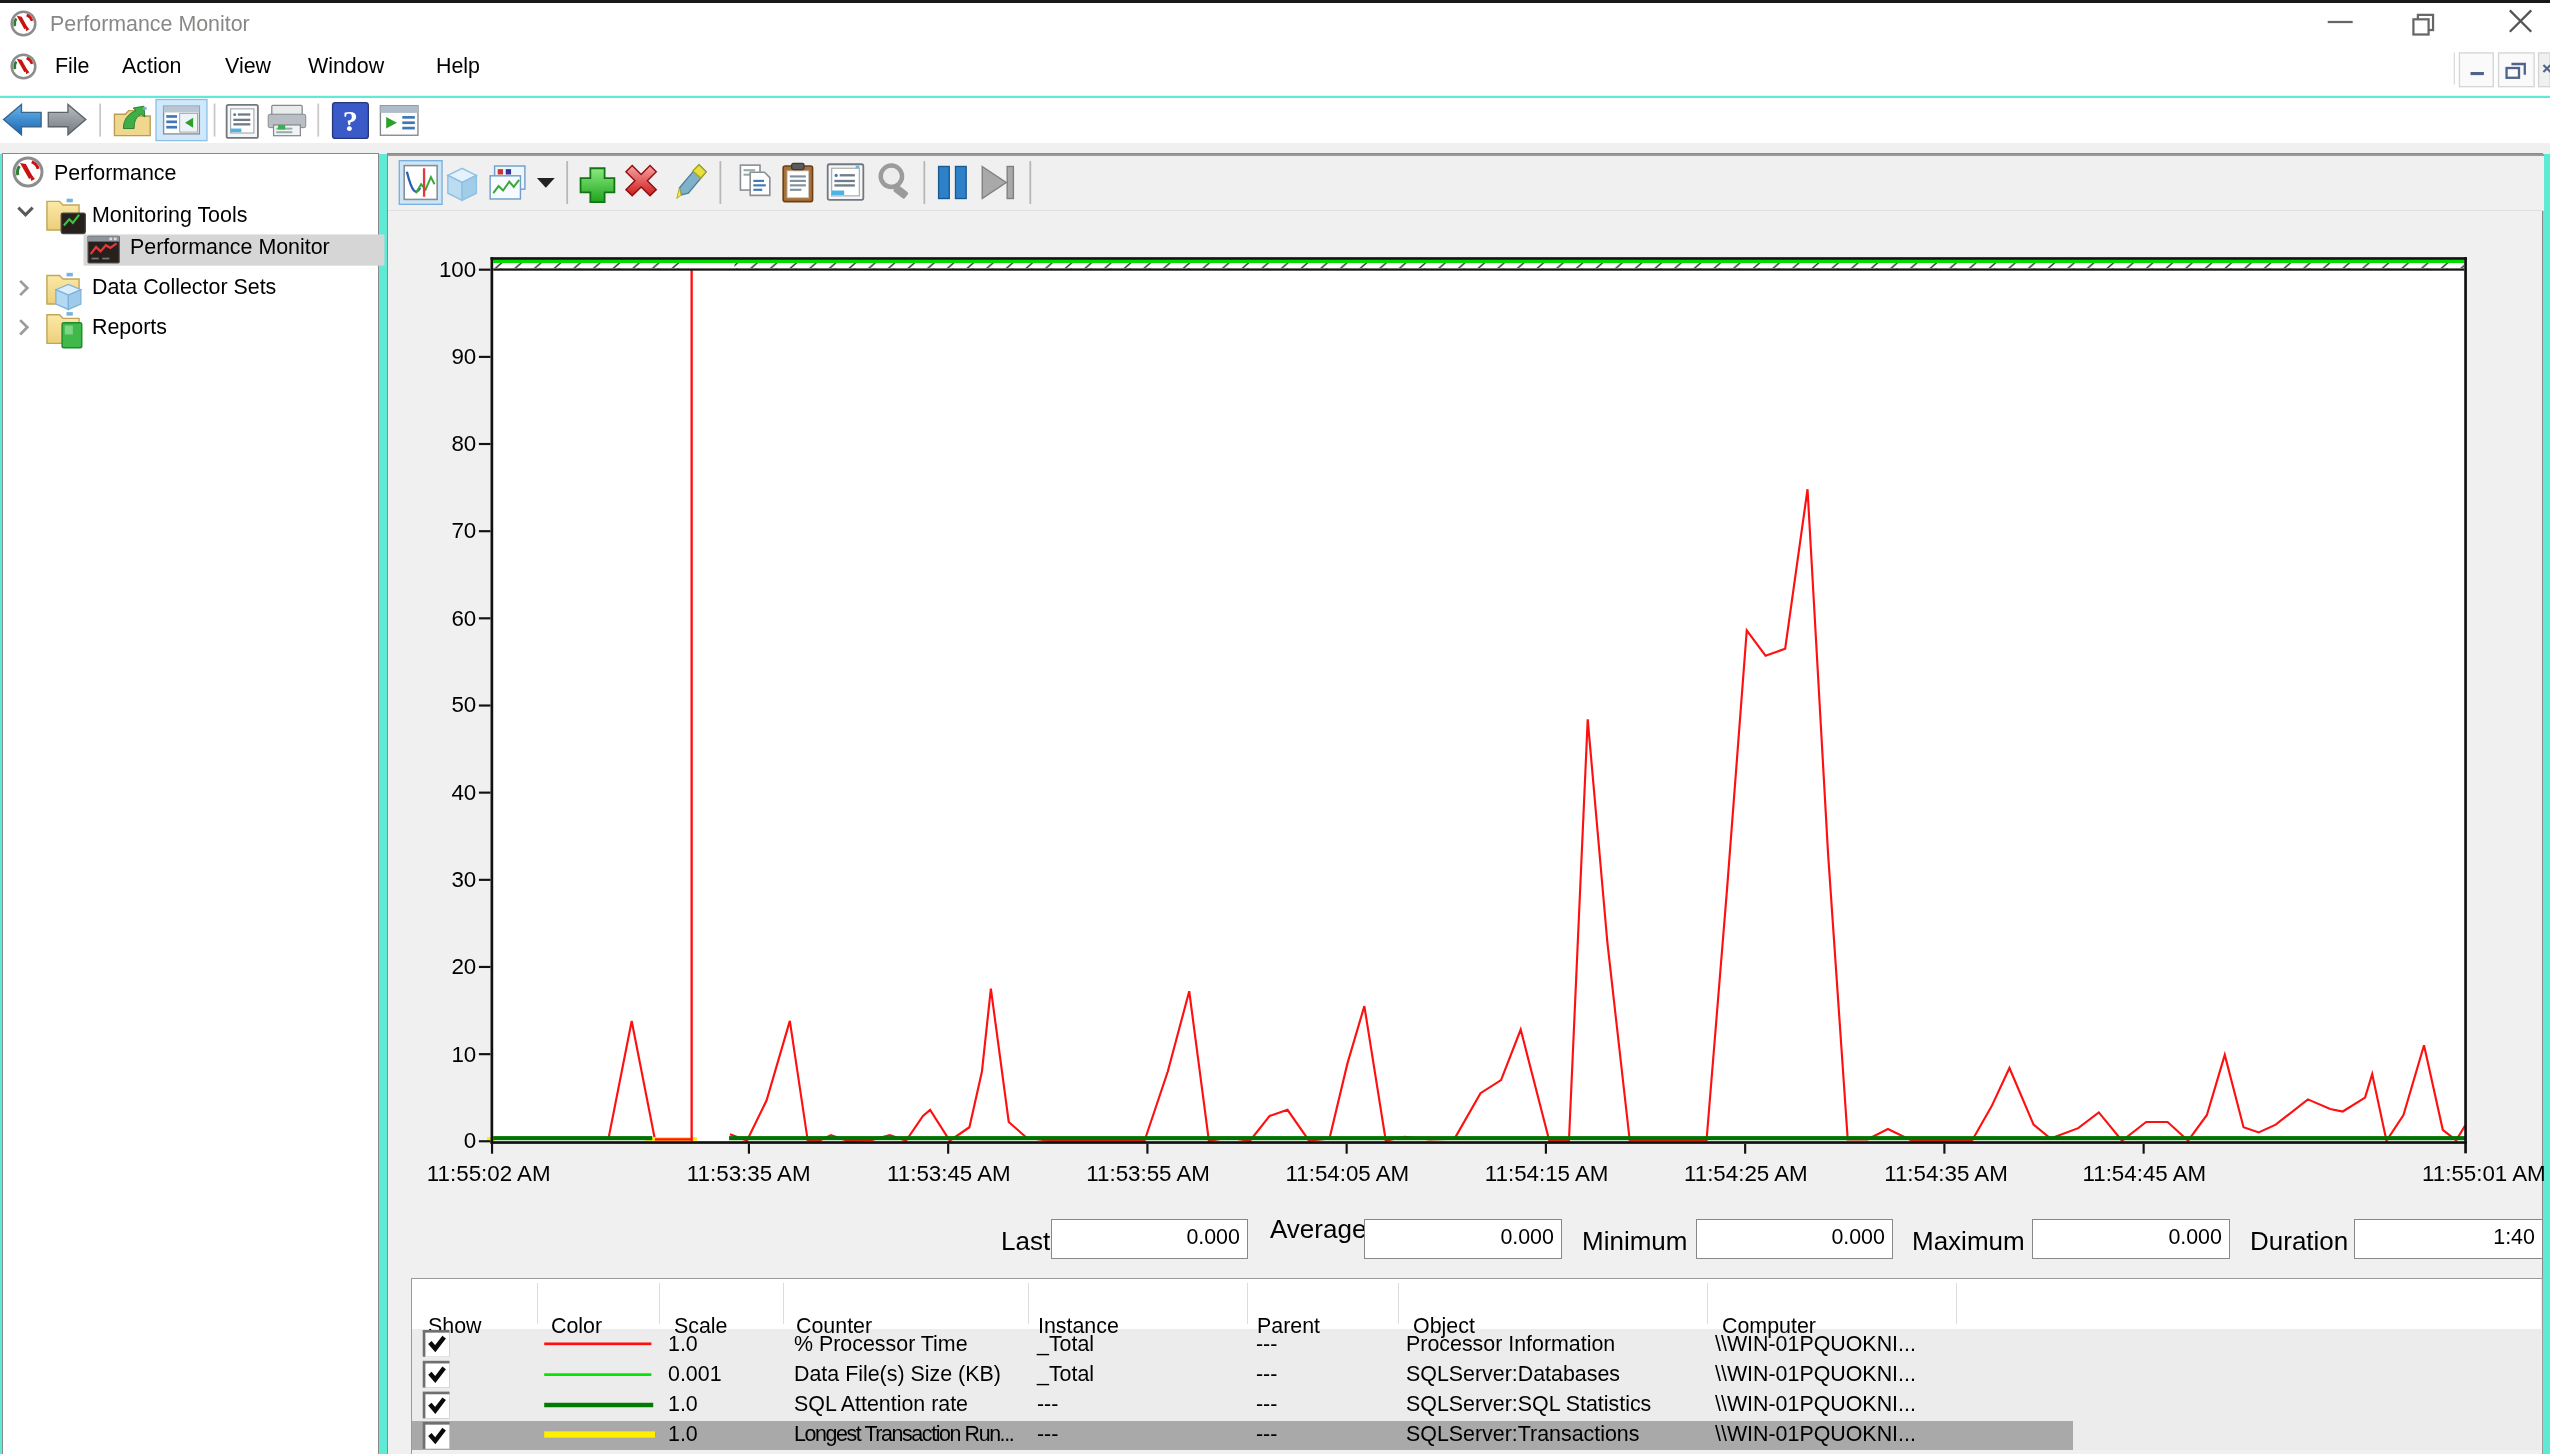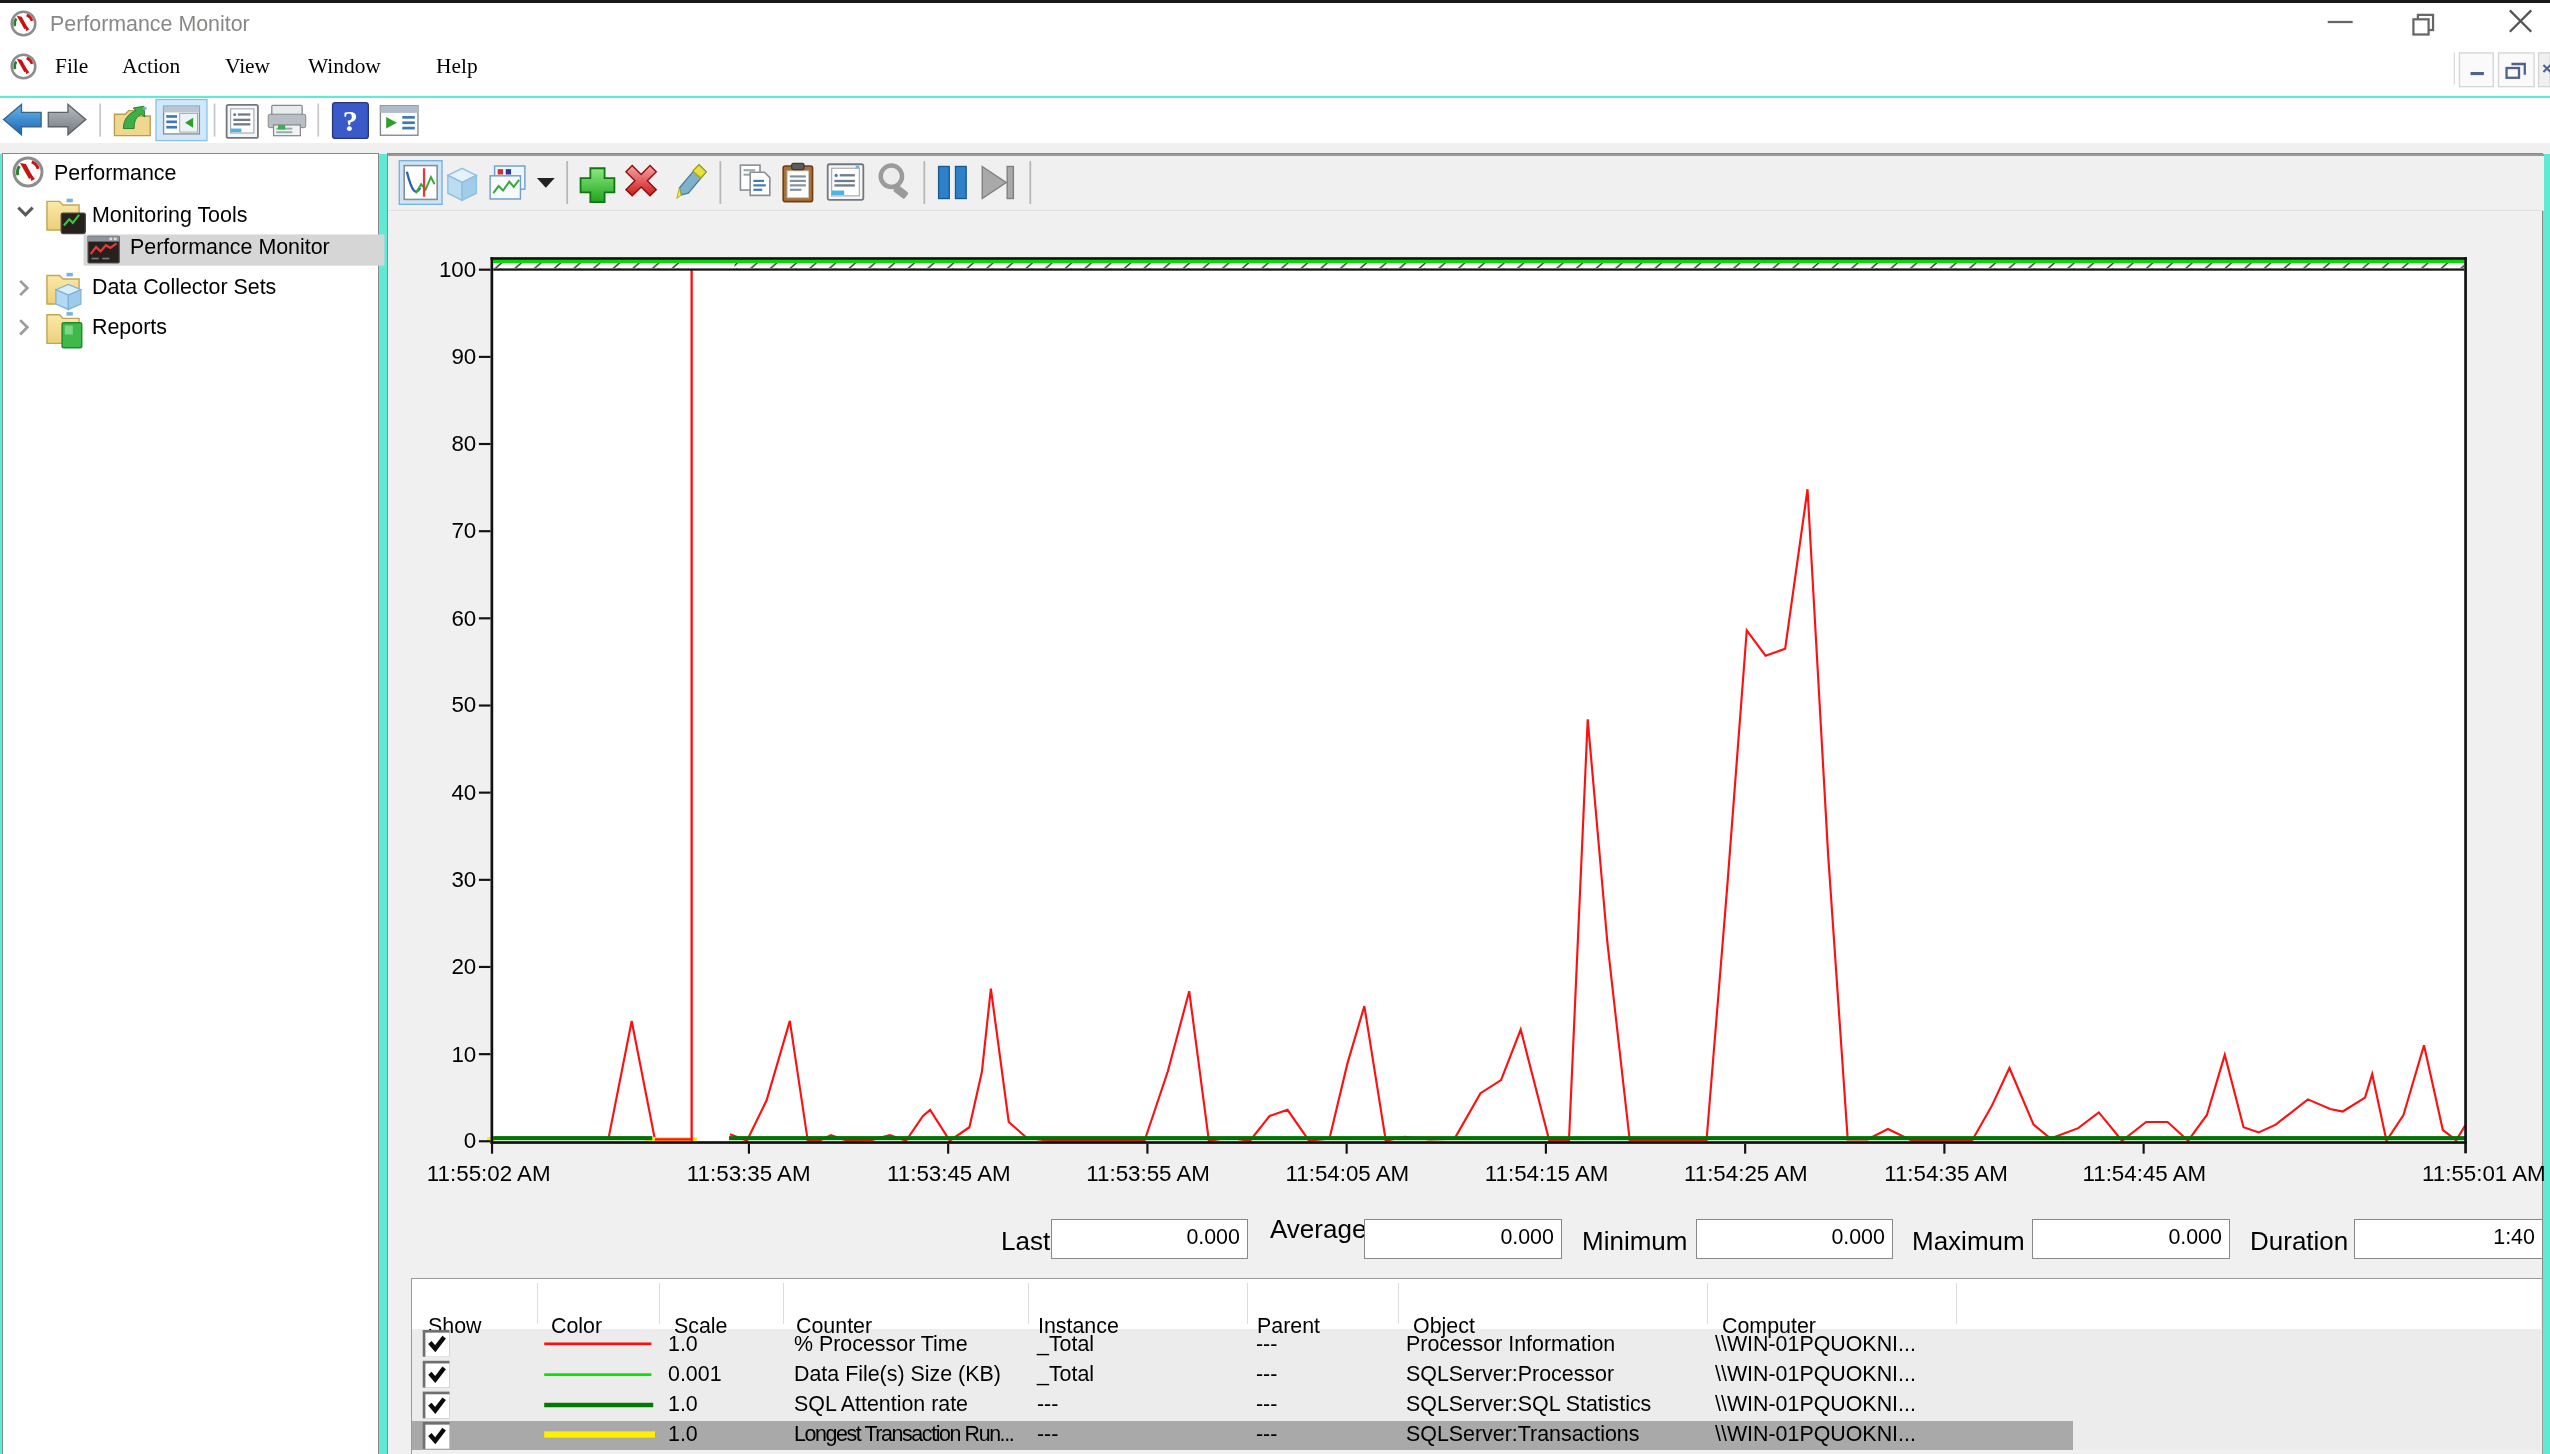--- a/index.html
+++ b/index.html
@@ -4,21 +4,21 @@
 <style>
 * { margin:0; padding:0; box-sizing:border-box; }
 html,body { width:2550px; height:1455px; overflow:hidden; background:#fff;
   font-family:"Liberation Sans", sans-serif; }
 .abs { position:absolute; }
 #win { position:absolute; left:0; top:0; width:2550px; height:1455px; background:#5eead4; }
 #topborder { left:0; top:0; width:2550px; height:2.7px; background:#191919; }
 #titlebar { left:0; top:2.7px; width:2550px; height:38px; background:#fff; }
 #titletext { left:50px; top:9.8px; font-size:21.4px; color:#8a8886; }
 #menubar { left:0; top:40px; width:2550px; height:56px; background:#fff; border-bottom:1.8px solid #f0f0f0; }
-.menuitem { position:absolute; top:14.3px; font-size:21.4px; color:#000;font-family:Liberation Serif, serif; }
+.menuitem { position:absolute; top:14.3px; font-size:21.4px; color:#000; }
 #toolbar1 { left:0; top:98px; width:2550px; height:45px; background:#fff; }
 #graybelow { left:0; top:143px; width:2550px; height:10.7px; background:#f0f0f0; }
 #leftpane { left:1.8px; top:153px; width:377px; height:1302px; background:#fff; border:1.3px solid #8a8a8a; border-bottom:none;}
 #rightpane { left:387px; top:153px; width:2156px; height:1302px; background:#f0f0f0; border-top:1.3px solid #8a8a8a; border-left:1.8px solid #8a8a8a; border-right:1.3px solid #8a8a8a; }
 .treetext { position:absolute; font-size:21.4px; color:#000; white-space:nowrap; }
 #chartbar { left:388px; top:154px; width:2156px; height:57px; background:#f0f0f0; border-top:2.7px solid #999; border-bottom:0.9px solid #e0e0e0;}
 .statlabel { position:absolute; font-size:26px; color:#000; }
 .statbox { position:absolute; height:40px; background:#fff; border:0.9px solid #888; font-size:21.4px; text-align:right; padding:4.5px 7.1px 0 0; }
 #legend { position:absolute; left:411px; top:1278px; width:2132px; height:177px; background:#f0f0f0; border:1.3px solid #9a9a9a; border-bottom:none; }
 .hdr { position:absolute; top:7px; height:50px; font-size:21.4px; color:#000; padding-top:28px; }
@@ -335,21 +335,21 @@
     <div class="cell" style="left:382px;top:143px;letter-spacing:-1.4px">Longest Transaction Run...</div>
     <div class="cell" style="left:625px;top:53px">_Total</div>
     <div class="cell" style="left:625px;top:83px">_Total</div>
     <div class="cell" style="left:625px;top:113px">---</div>
     <div class="cell" style="left:625px;top:143px">---</div>
     <div class="cell" style="left:844px;top:53px">---</div>
     <div class="cell" style="left:844px;top:83px">---</div>
     <div class="cell" style="left:844px;top:113px">---</div>
     <div class="cell" style="left:844px;top:143px">---</div>
     <div class="cell" style="left:994px;top:53px">Processor Information</div>
-    <div class="cell" style="left:994px;top:83px">SQLServer:Processor</div>
+    <div class="cell" style="left:994px;top:83px">SQLServer:Databases</div>
     <div class="cell" style="left:994px;top:113px">SQLServer:SQL Statistics</div>
     <div class="cell" style="left:994px;top:143px">SQLServer:Transactions</div>
     <div class="cell" style="left:1303px;top:53px">\\WIN-01PQUOKNI...</div>
     <div class="cell" style="left:1303px;top:83px">\\WIN-01PQUOKNI...</div>
     <div class="cell" style="left:1303px;top:113px">\\WIN-01PQUOKNI...</div>
     <div class="cell" style="left:1303px;top:143px">\\WIN-01PQUOKNI...</div>
   </div>
 
   <svg id="chartsvg" class="abs" style="left:0;top:0" width="2550" height="1455" viewBox="0 0 2854 1628">
     <defs>

